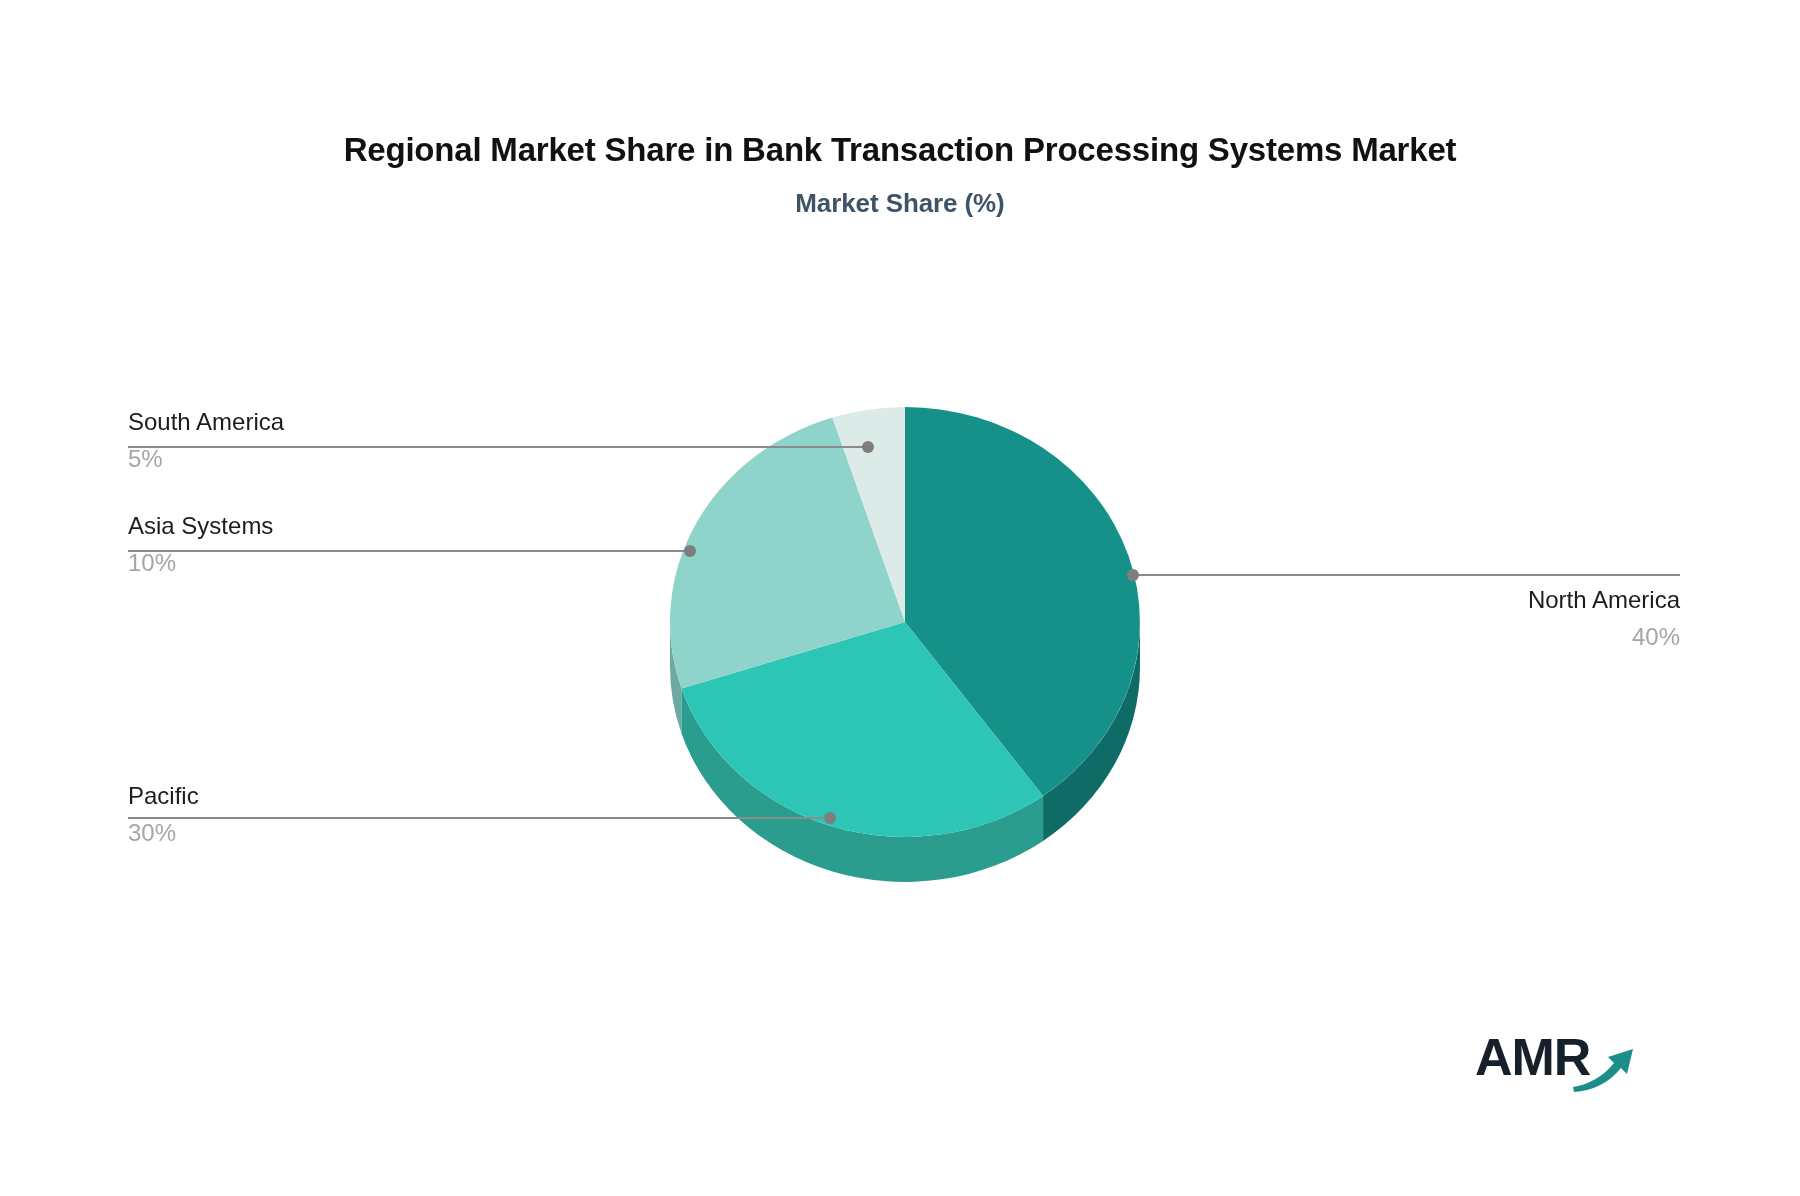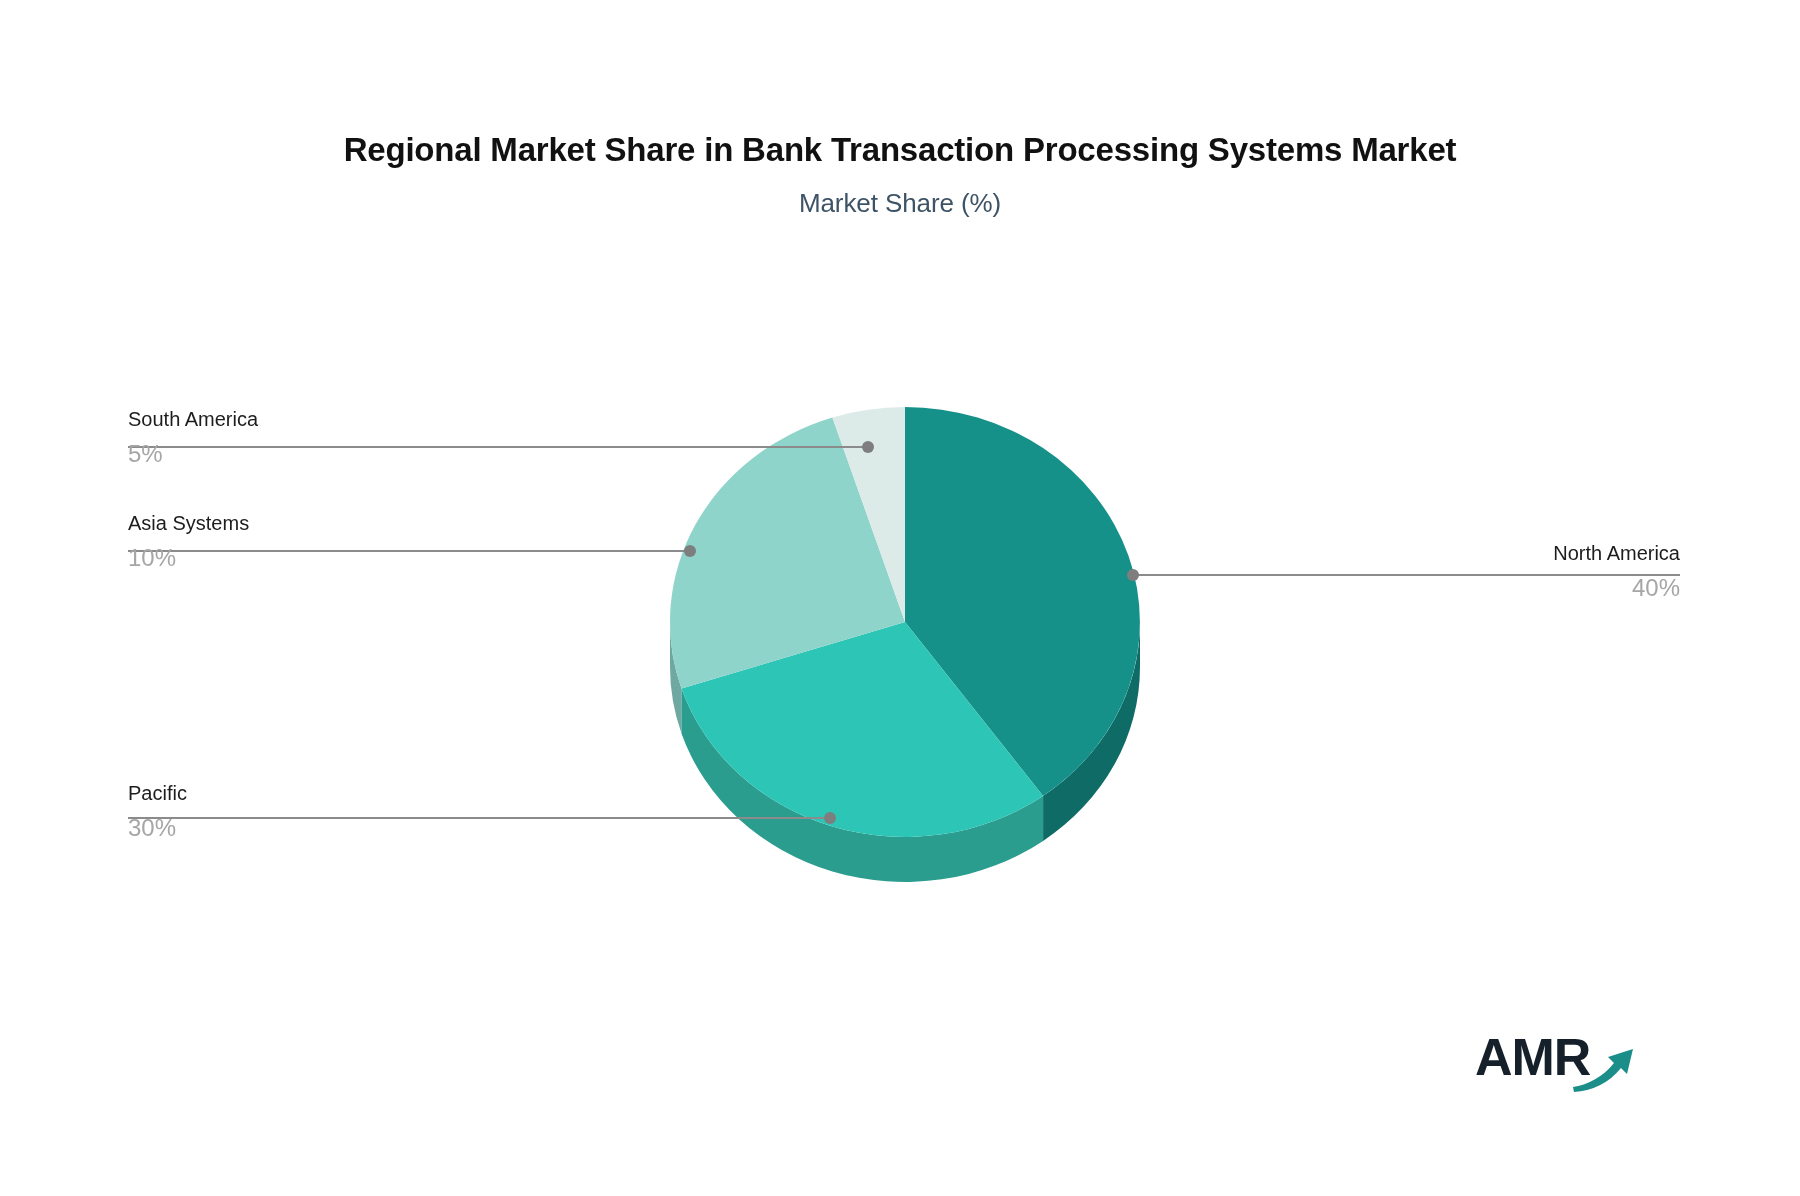--- a/index.html
+++ b/index.html
@@ -34,21 +34,21 @@
   .chart-title {
     font-size: 33px;
     font-weight: bold;
     color: #111111;
     letter-spacing: -0.2px;
     line-height: 1.2;
     margin: 0;
   }
   .chart-subtitle {
     font-size: 26px;
-    font-weight: normal;
+    font-weight: bold;
     color: #3e5366;
     margin: 0;
     padding-top: 18px;
     letter-spacing: -0.1px;
   }
 
   
   #pie-svg {
     position: absolute;
     left: 0;
@@ -56,34 +56,34 @@
     width: 1800px;
     height: 1196px;
   }
 
   
   .callout {
     position: absolute;
     width: 420px;
   }
   .callout .name {
-    font-size: 20px;
+    font-size: 24px;
     color: #1d1d1f;
     line-height: 1.15;
     white-space: nowrap;
   }
   .callout .value {
     font-size: 24px;
     color: #a6a6a6;
     line-height: 1.15;
     padding-top: 9px;
     white-space: nowrap;
   }
   .callout.left { text-align: left; left: 128px; }
-  .callout.right { text-align: right; left: 1260px; width: 420px; }
+  .callout.right { text-align: right; left: 1260px; width: 420px; margin-top: 44px; }
 
   #callout-south-america { top: 408px; }
   #callout-asia-pacific  { top: 512px; }
   #callout-europe        { top: 782px; }
   #callout-north-america { top: 542px; }
 
   
   #amr-logo {
     position: absolute;
     left: 1475px;

